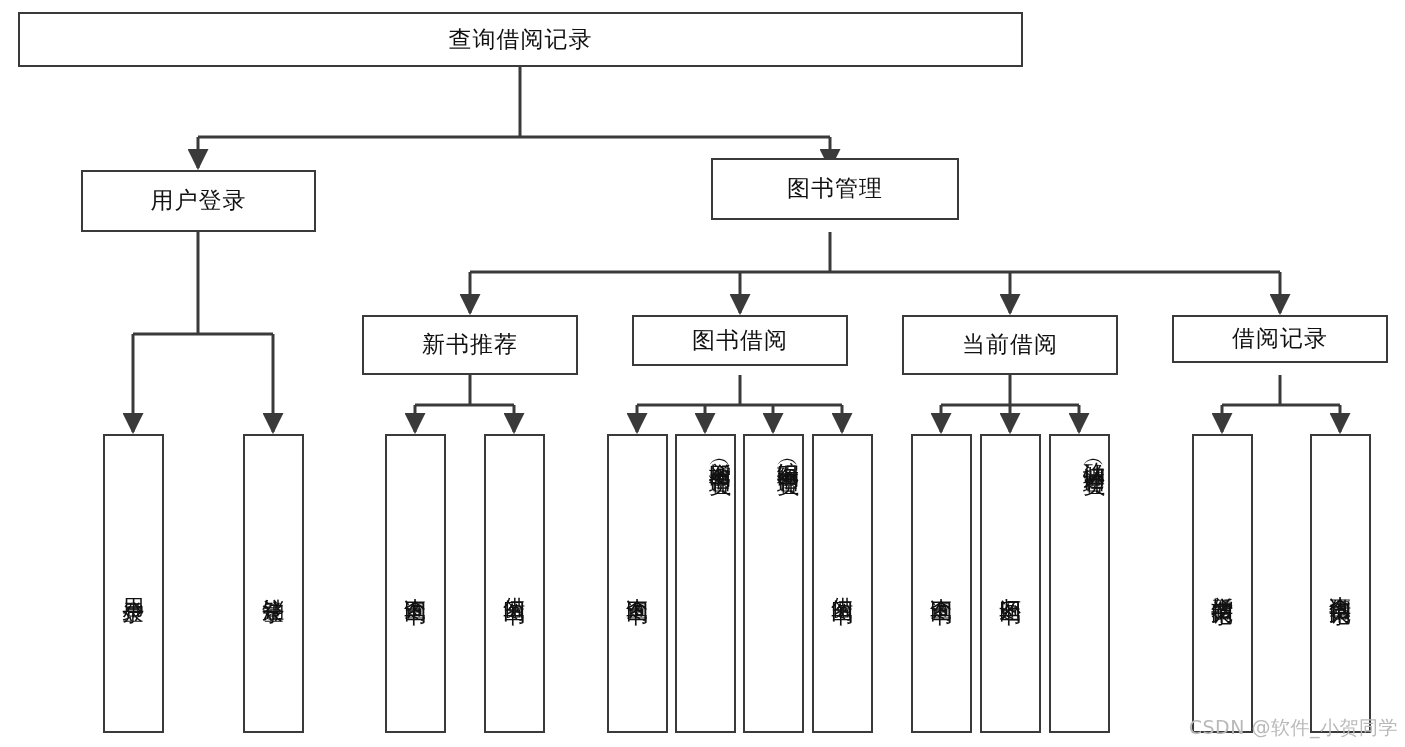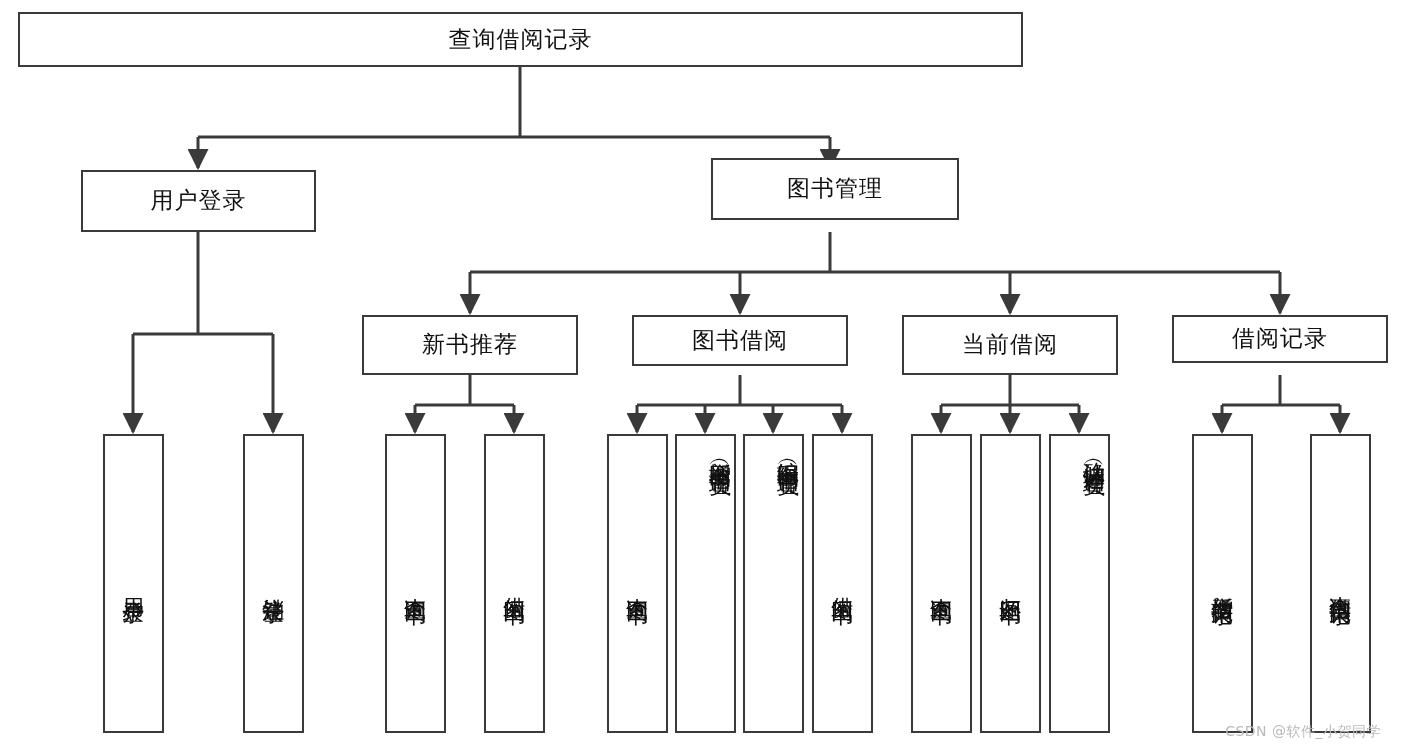--- a/index.html
+++ b/index.html
@@ -57,23 +57,23 @@
     display: block;
     white-space: nowrap;
   }
   .node.vert.centered {
     align-items: center;
     justify-content: center;
     padding-top: 0;
   }
   .watermark {
     position: absolute;
-    right: 24px;
+    right: 7px;
     bottom: 6px;
-    font-size: 14px;
+    font-size: 19px;
     color: #b9b9b9;
     letter-spacing: 0.5px;
     z-index: 6;
     white-space: nowrap;
   }
 </style>
 </head>
 <body>
 
 <div id="canvas">

